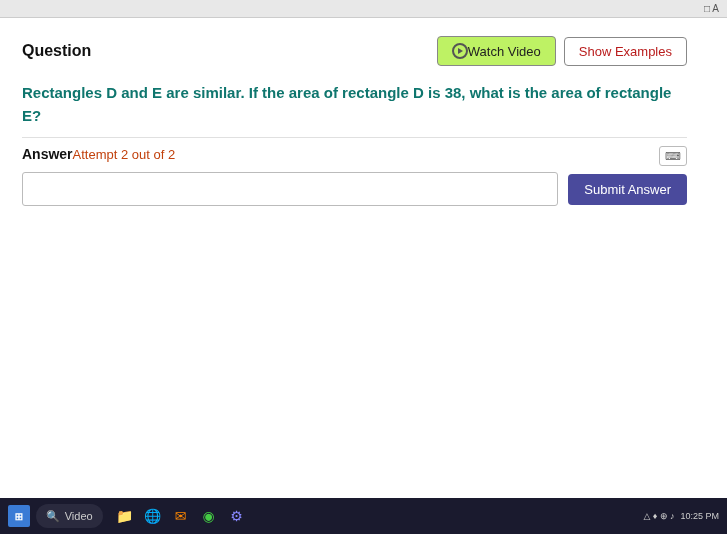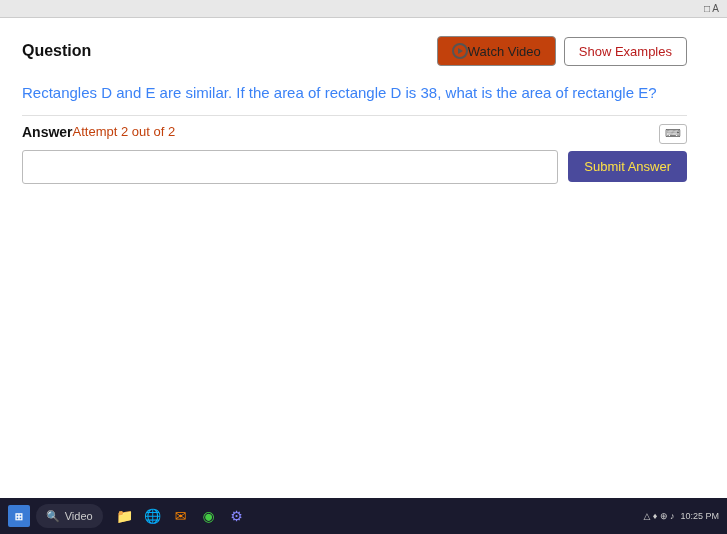--- a/index.html
+++ b/index.html
@@ -54,21 +54,21 @@
       align-items: center;
     }
 
     .watch-video-btn {
       display: flex;
       align-items: center;
       border: 1.5px solid #888;
       border-radius: 4px;
       padding: 6px 14px;
       font-size: 13px;
-      background: #c2410c;
+      background: #bef264;
       color: #222;
       cursor: pointer;
     }
 
     .watch-video-btn .play-icon {
       width: 16px;
       height: 16px;
       background: transparent;
       border-radius: 50%;
       border: 2px solid #555;
@@ -91,23 +91,24 @@
       padding: 6px 14px;
       font-size: 13px;
       background: #fff;
       color: #b91c1c;
       cursor: pointer;
     }
 
     
     .question-text {
       font-size: 15px;
-      color: #3b82f6;
+      color: #0f766e;
       line-height: 1.5;
       margin-bottom: 8px;
+      font-weight: bold;
     }
 
     
     .diagram-area {
       display: flex;
       align-items: flex-start;
       justify-content: flex-start;
       gap: 40px;
       margin-left: 80px;
       margin-bottom: 30px;
@@ -192,21 +193,21 @@
       height: 34px;
       border: 1.5px solid #bbb;
       border-radius: 3px;
       padding: 0 8px;
       font-size: 14px;
       outline: none;
     }
 
     .submit-btn {
       background: #4a4a9c;
-      color: #fde047;
+      color: #ffffff;
       border: none;
       border-radius: 4px;
       padding: 8px 16px;
       font-size: 13px;
       cursor: pointer;
       white-space: nowrap;
     }
 
     
     .keyboard-icon-btn {

